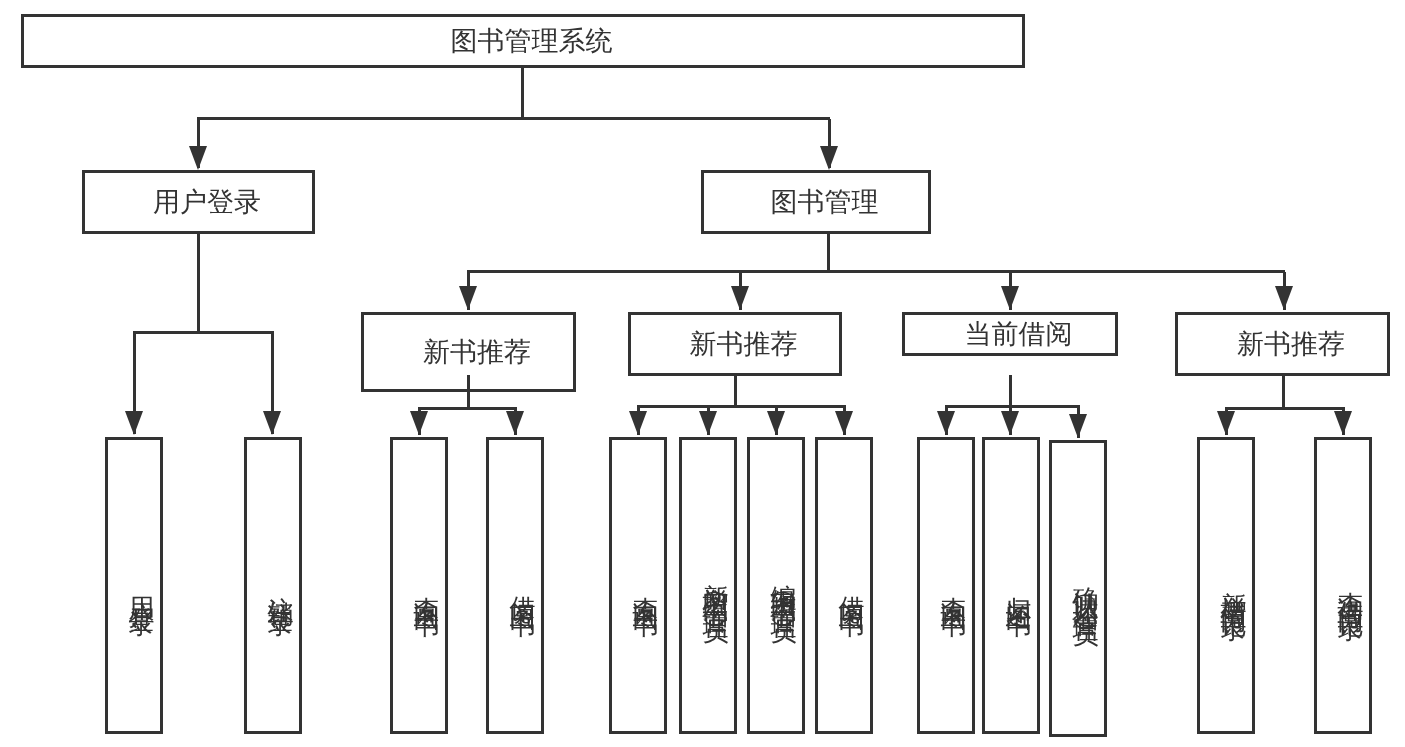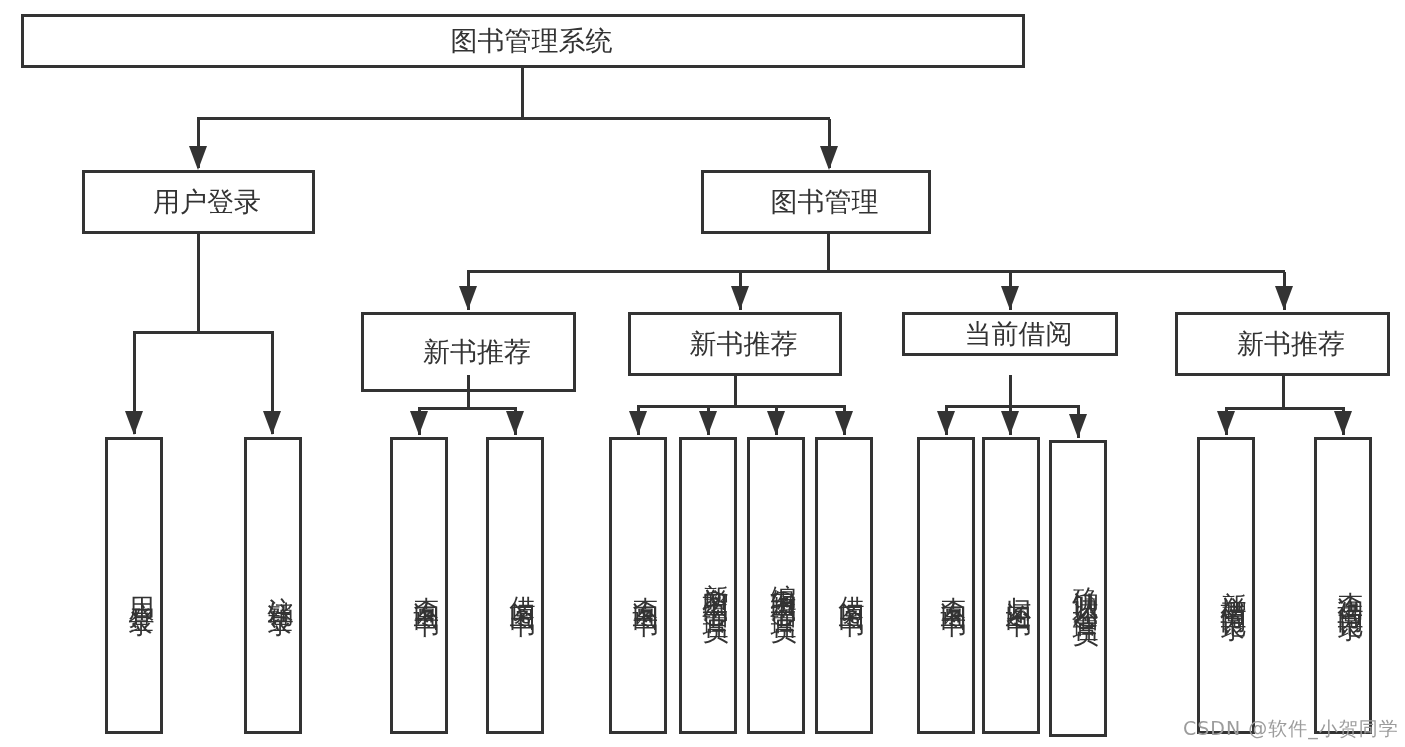--- a/index.html
+++ b/index.html
@@ -153,15 +153,14 @@
   <div class="box leaf" style="left:747px;top:437px;width:58px;height:297px;">编辑图书（管理员）</div>
   <div class="box leaf" style="left:815px;top:437px;width:58px;height:297px;">借阅图书</div>
 
   <div class="box leaf" style="left:917px;top:437px;width:58px;height:297px;">查询图书</div>
   <div class="box leaf" style="left:982px;top:437px;width:58px;height:297px;">归还图书</div>
   <div class="box leaf" style="left:1049px;top:440px;width:58px;height:297px;">确认归还（管理员）</div>
 
   <div class="box leaf" style="left:1197px;top:437px;width:58px;height:297px;">新增借阅记录</div>
   <div class="box leaf" style="left:1314px;top:437px;width:58px;height:297px;">查询借阅记录</div>
 
-  <div class="watermark">CSDN @软件_小贺同学</div>
 
 </div>
 
 </body></html>

